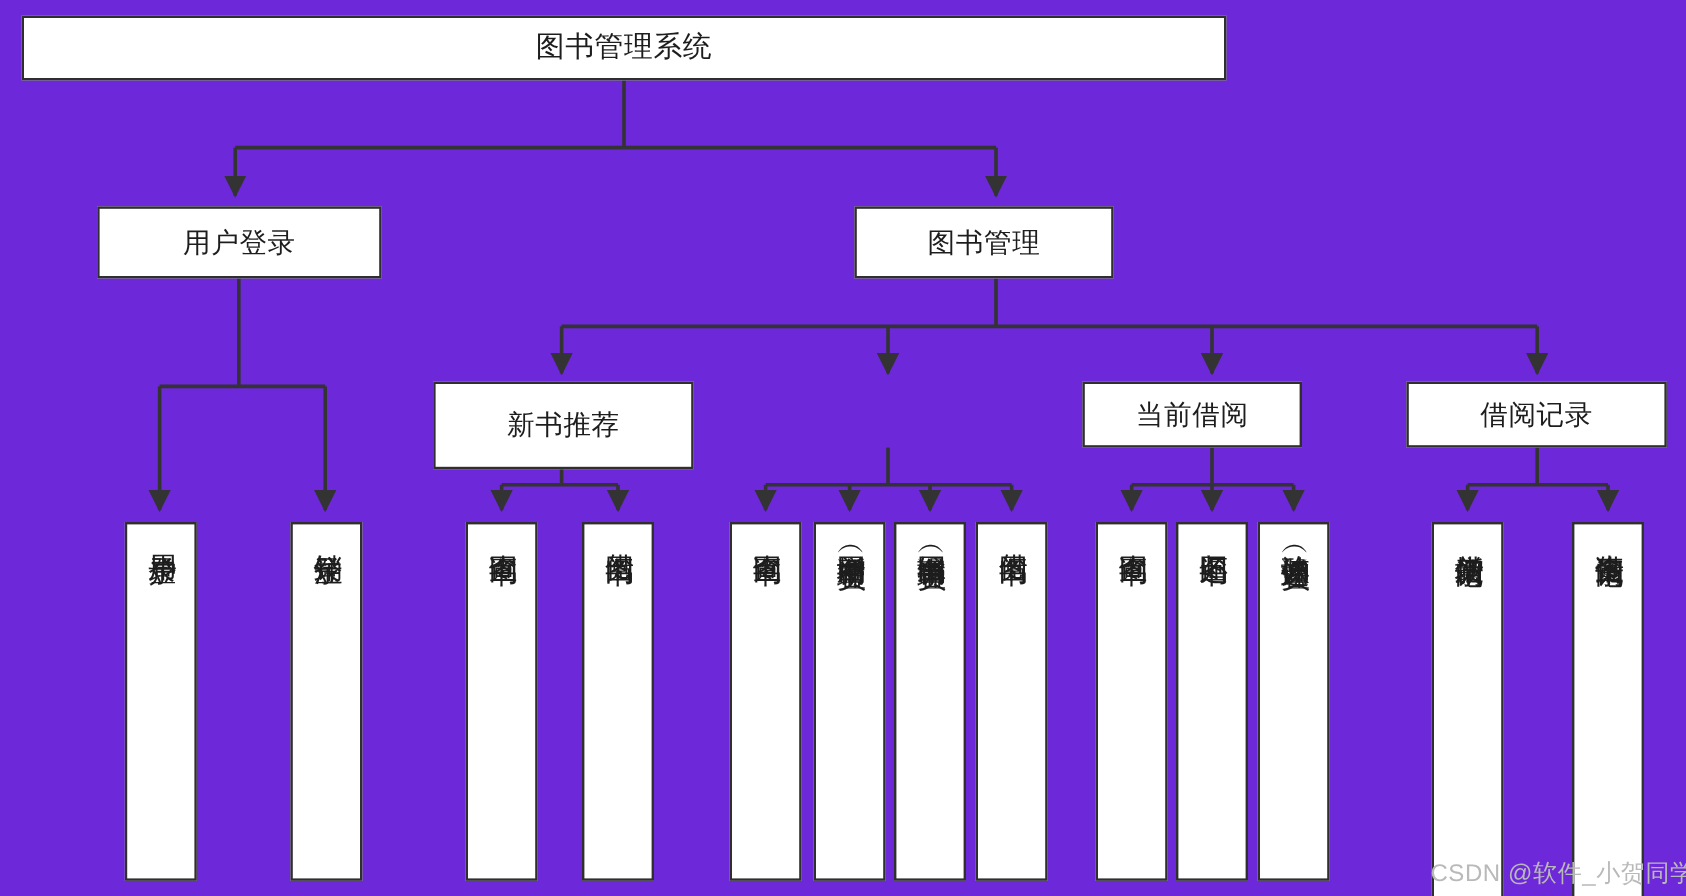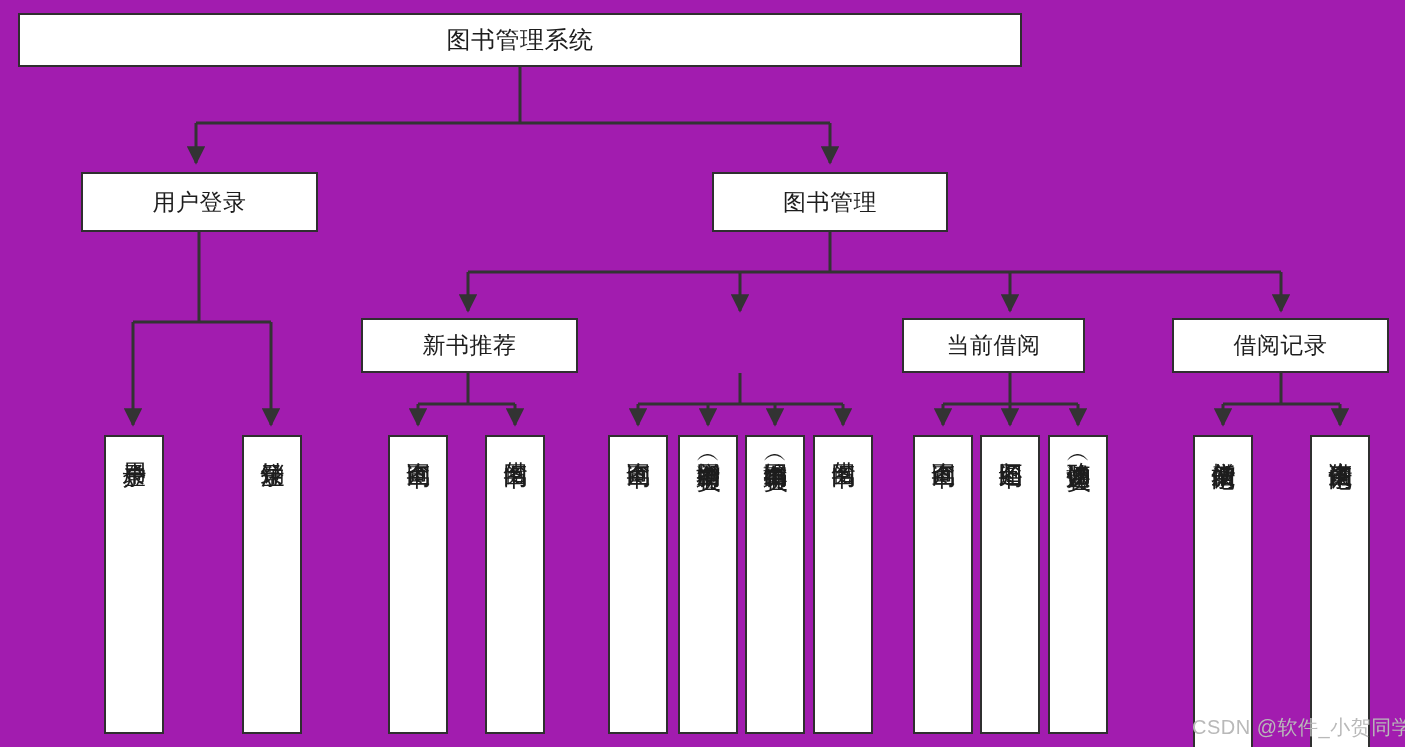--- a/index.html
+++ b/index.html
@@ -7,21 +7,21 @@
     padding: 0;
     background: #ffffff;
   }
   body {
     font-family: "Liberation Sans", "DejaVu Sans", sans-serif;
   }
   #diagram-root {
     position: relative;
     width: 1405px;
     height: 747px;
-    background: #a21caf;
+    background: #6d28d9;
     overflow: hidden;
   }
   svg.edges {
     position: absolute;
     left: 0;
     top: 0;
     width: 1405px;
     height: 747px;
   }
   .node {
@@ -124,25 +124,25 @@
     </g>
   </svg>
 
   <div class="node horizontal root" style="left:18px; top:13px; width:1004px; height:54px;">
     <span class="node-label">图书管理系统</span>
   </div>
 
   <div class="node horizontal" style="left:81px; top:172px; width:237px; height:60px;">
     <span class="node-label">用户登录</span>
   </div>
-  <div class="node horizontal" style="left:712px; top:172px; width:236px; height:60px;">
+  <div class="node horizontal" style="left:712px; top:172px; width:216px; height:60px;">
     <span class="node-label">图书管理</span>
   </div>
 
-  <div class="node horizontal" style="left:361px; top:318px; width:217px; height:55px;">
+  <div class="node horizontal" style="left:361px; top:318px; width:217px; height:73px;">
     <span class="node-label">新书推荐</span>
   </div>
   <div class="node horizontal" style="left:902px; top:318px; width:183px; height:55px;">
     <span class="node-label">当前借阅</span>
   </div>
   <div class="node horizontal" style="left:1172px; top:318px; width:217px; height:55px;">
     <span class="node-label">借阅记录</span>
   </div>
 
   <div class="node vertical" style="left:104px; top:435px; width:60px; height:299px;">

